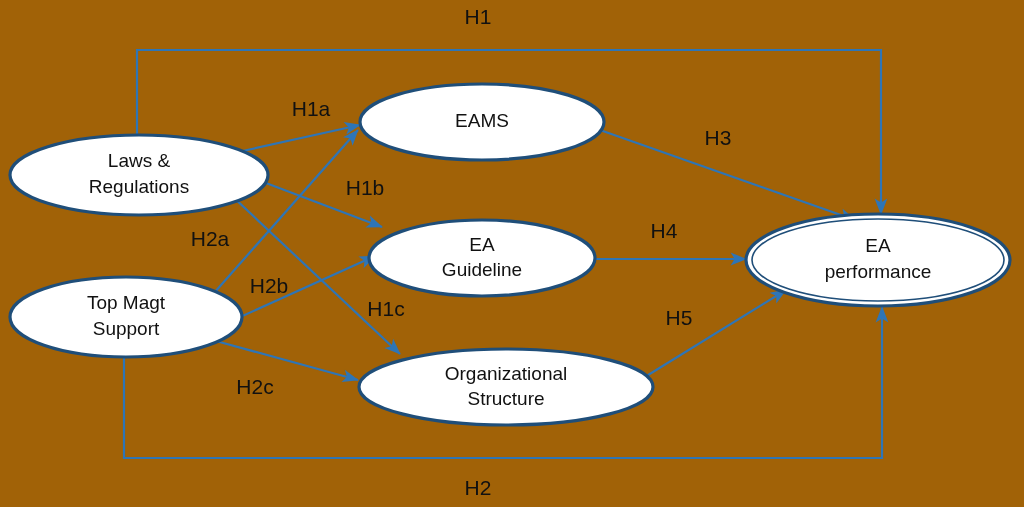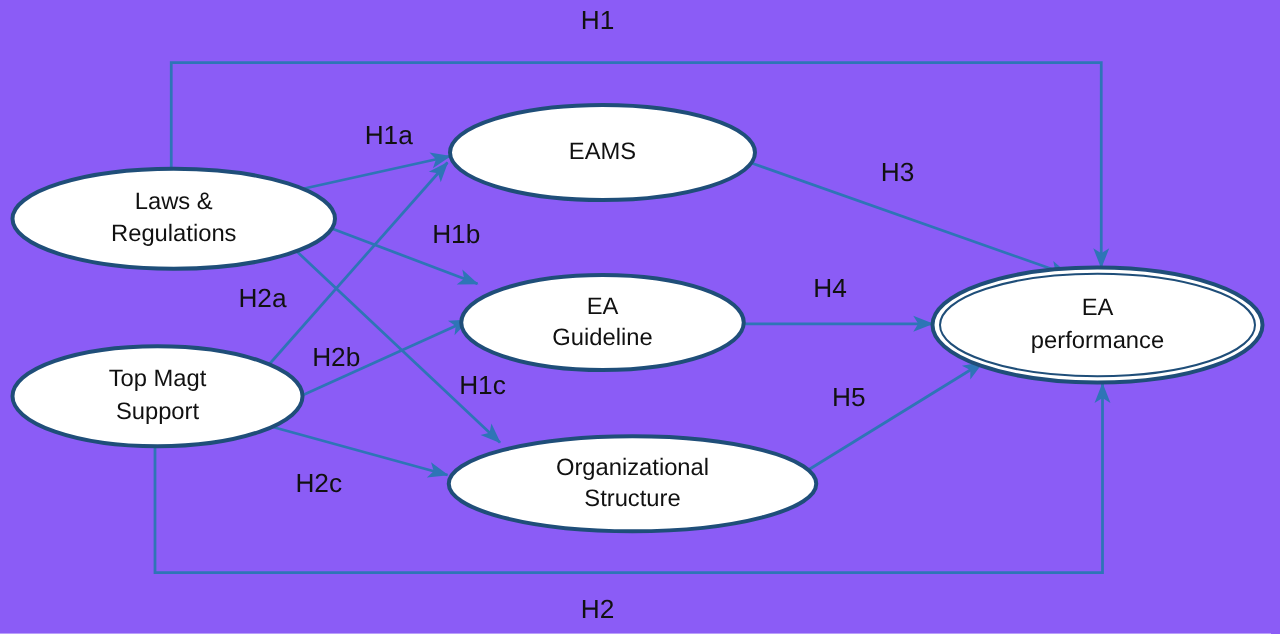--- a/index.html
+++ b/index.html
@@ -5,21 +5,21 @@
 <style>
   html, body {
     margin: 0;
     padding: 0;
     background: #ffffff;
   }
   #canvas {
     position: relative;
     width: 1024px;
     height: 507px;
-    background: #8b5cf6;
+    background: #a16207;
     overflow: hidden;
     font-family: "Liberation Sans", sans-serif;
   }
   #diagram-svg {
     position: absolute;
     top: 0;
     left: 0;
     width: 1024px;
     height: 507px;
   }

